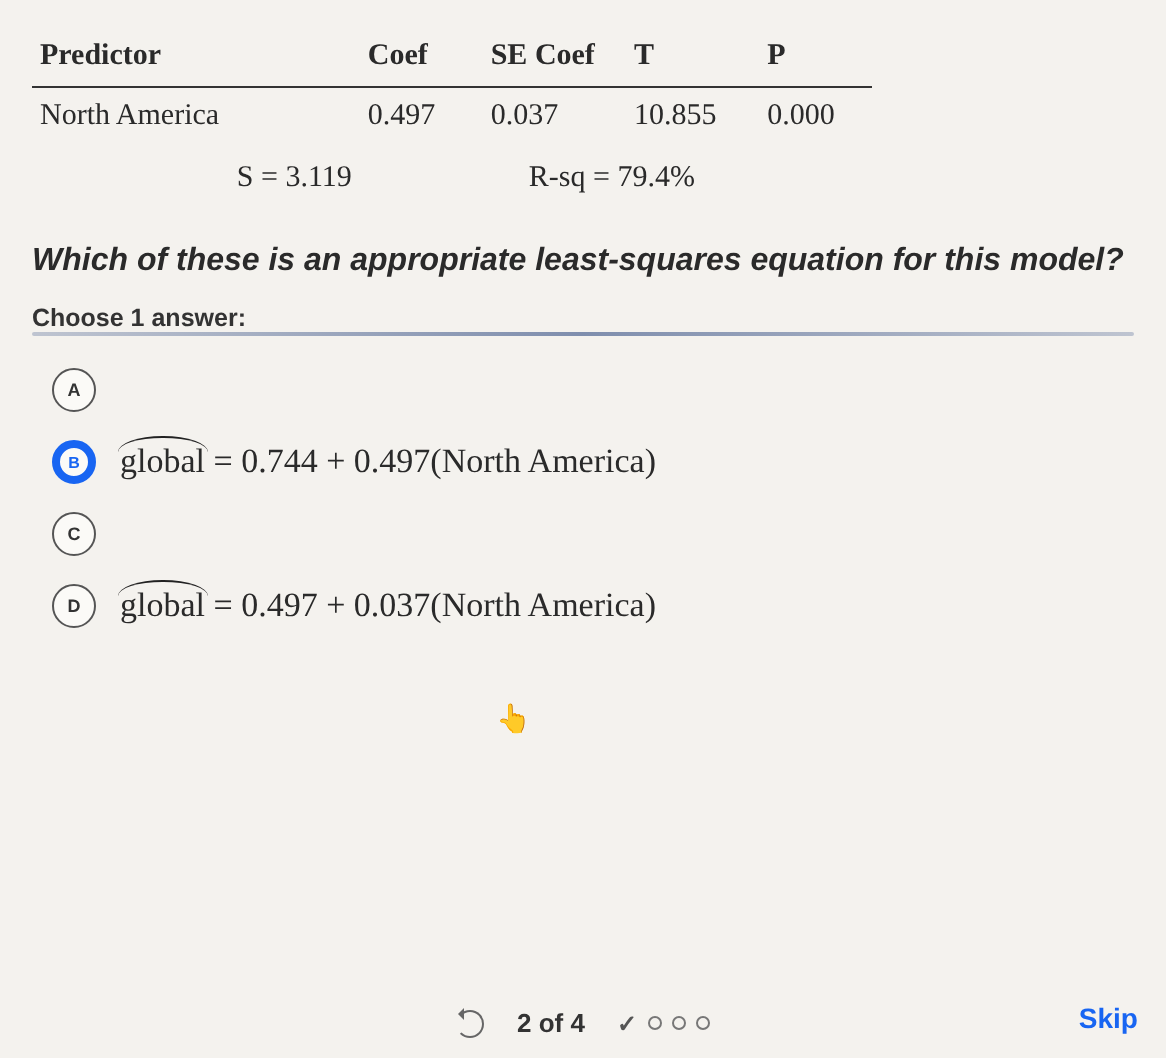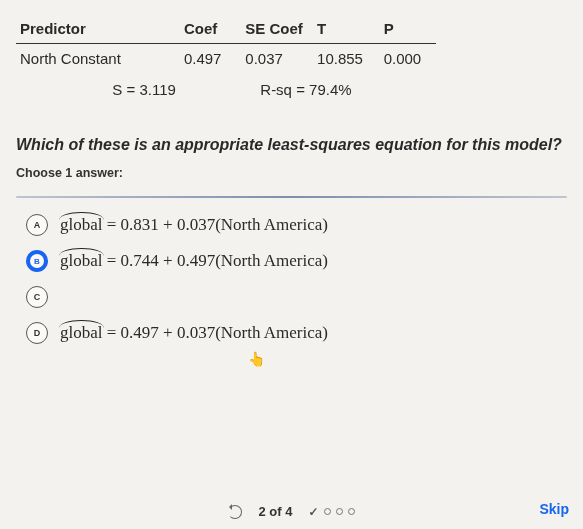--- a/index.html
+++ b/index.html
@@ -8,21 +8,22 @@
     background: #f4f2ee;
     width: 583px;
     height: 529px;
     overflow: hidden;
     color: #2a2a2a;
     padding: 14px 16px 10px 16px;
     font-size: 15px;
   }
   .regression {
     width: 420px;
-    margin-bottom: 32px;
+    margin-bottom: 18px;
+    font-family: Liberation Serif, serif;
   }
   .regression table {
     border-collapse: collapse;
     width: 100%;
   }
   .regression th, .regression td {
     padding: 6px 4px;
     text-align: left;
     font-weight: 500;
   }
@@ -34,21 +35,21 @@
   .question {
     font-size: 16px;
     font-weight: 700;
     margin: 10px 0 12px 0;
     font-style: italic;
   }
   .choose {
     font-size: 12.5px;
     font-weight: 600;
     color: #333;
-    margin-bottom: 16px;
+    margin-bottom: 0;
   }
   .divider {
     height: 2px;
     background: linear-gradient(to right, rgba(30,60,120,0.25), rgba(30,60,120,0.55), rgba(30,60,120,0.25));
     margin-bottom: 16px;
     border-radius: 2px;
   }
   .answers { display: flex; flex-direction: column; gap: 14px; margin-left: 10px;}
   .answer {
     display: flex;
@@ -136,21 +137,21 @@
       <tr>
         <th style="width:160px">Predictor</th>
         <th class="hdr-right" style="width:60px">Coef</th>
         <th class="hdr-right" style="width:70px">SE Coef</th>
         <th class="hdr-right" style="width:65px">T</th>
         <th class="hdr-right" style="width:55px">P</th>
       </tr>
     </thead>
     <tbody>
       <tr>
-        <td>North Constant</td>
+        <td>North America</td>
         <td class="num">0.497</td>
         <td class="num">0.037</td>
         <td class="num">10.855</td>
         <td class="num">0.000</td>
       </tr>
       <tr class="s-row">
         <td>S = 3.119</td>
         <td colspan="4" style="text-align:center;padding-left:0">R-sq = 79.4%</td>
       </tr>
     </tbody>
@@ -158,23 +159,20 @@
 </div>
 
 <div class="question">Which of these is an appropriate least-squares equation for this model?</div>
 <div class="choose">Choose 1 answer:</div>
 <div class="divider"></div>
 
 <div class="answers">
 
   <div class="answer">
     <div class="radio">A</div>
-    <div class="formula">
-      <span class="hat">global</span><span> = 0.831 + 0.037(North America)</span>
-    </div>
   </div>
 
   <div class="answer">
     <div class="radio selected">B</div>
     <div class="formula">
       <span class="hat">global</span><span> = 0.744 + 0.497(North America)</span>
     </div>
   </div>
 
   <div class="answer">

